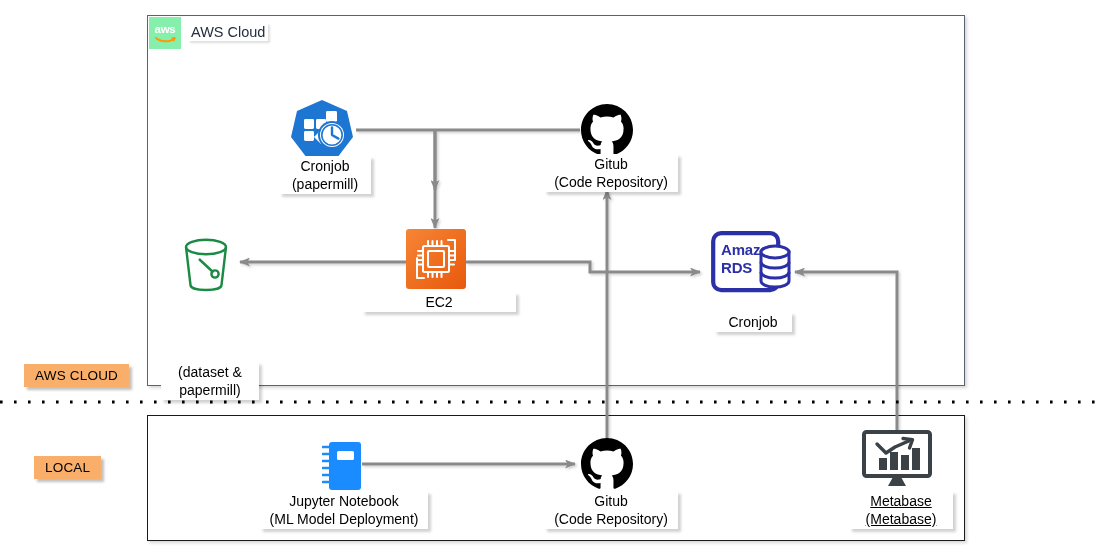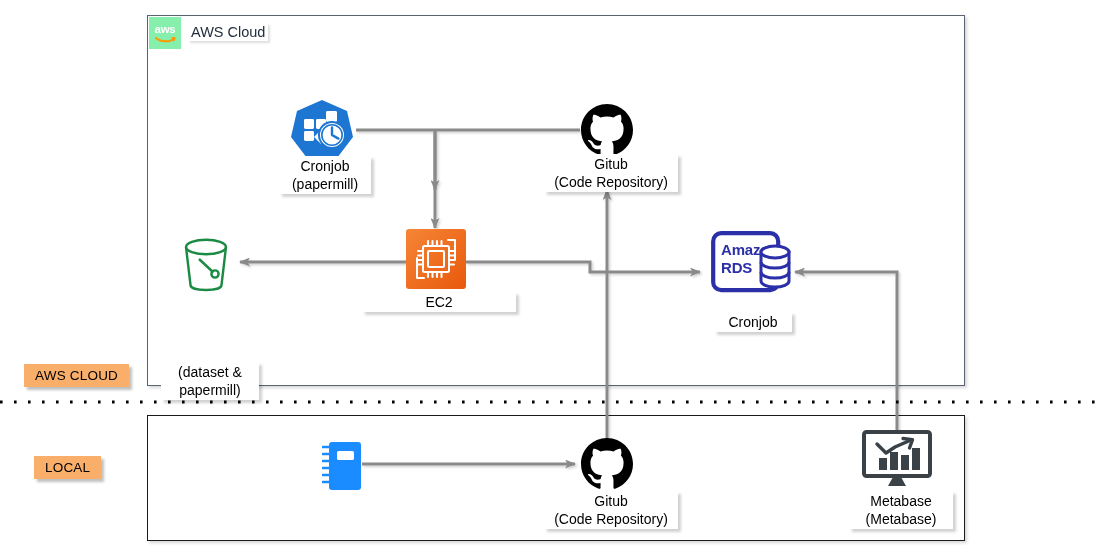--- a/index.html
+++ b/index.html
@@ -264,20 +264,24 @@
           <path d="M1,14 L10,14"></path>
           <path d="M1,21 L10,21"></path>
         <path d="M1,28 L10,28"></path>
           <path d="M1,35 L10,35"></path>
           <path d="M1,42 L10,42"></path>
       </g>
       <rect x="7" y="2" width="32" height="48" rx="3" fill="#1A8CFF"></rect>
       <rect x="15" y="11" width="17" height="9" rx="1.6" fill="#ffffff"></rect>
     </svg>
   </div>
+  <div class="node-label" style="left:260px; top:491px; width:160px;">
+    <div>Jupyter Notebook</div>
+    <div>(ML Model Deployment)</div>
+  </div>
 
   <div class="icon-node" style="left:580px; top:437px;">
     <svg width="54" height="53" viewBox="0 0 54 53" aria-hidden="true">
       <path fill="#000000" d="M27,1 C12.6,1 1,12.6 1,27 c0,11.5 7.4,21.2 17.8,24.7
         c1.3,0.25 1.78,-0.57 1.78,-1.26 c0,-0.62 -0.02,-2.27 -0.03,-4.45
         c-7.24,1.57 -8.77,-3.49 -8.77,-3.49 c-1.18,-3.01 -2.89,-3.81 -2.89,-3.81
         c-2.36,-1.62 0.18,-1.58 0.18,-1.58 c2.61,0.18 3.99,2.68 3.99,2.68
         c2.32,3.98 6.09,2.83 7.57,2.16 c0.24,-1.68 0.91,-2.83 1.65,-3.48
         c-5.78,-0.66 -11.85,-2.89 -11.85,-12.87 c0,-2.84 1.01,-5.17 2.67,-6.99
         c-0.27,-0.66 -1.16,-3.31 0.25,-6.9 c0,0 2.18,-0.7 7.15,2.67
@@ -304,21 +308,21 @@
         <rect x="39" y="25" width="8" height="15"></rect>
         <rect x="50" y="18" width="8" height="22"></rect>
       </g>
 
       <path d="M15,14 L24,23 L33,17 L49,10" stroke="#3A4248" stroke-width="3.4" fill="none" stroke-linecap="round" stroke-linejoin="round"></path>
       <path d="M41,8.5 L50.5,9.6 L47.5,18" stroke="#3A4248" stroke-width="3.4" fill="none" stroke-linecap="round" stroke-linejoin="round"></path>
 
       <path d="M26,56 L44,56 L39,47 L31,47 Z" fill="#3A4248"></path>
     </svg>
   </div>
-  <div class="node-label" style="left:849px; top:491px; width:96px;">
+  <div class="node-label" style="left:849px; top:491px; width:96px;text-decoration:underline;">
     <div>Metabase</div>
     <div>(Metabase)</div>
   </div>
 
   <div class="zone-badge" id="badge-aws-cloud">AWS CLOUD</div>
   <div class="zone-badge" id="badge-local">LOCAL</div>
 
 </div>
 
 </body></html>

